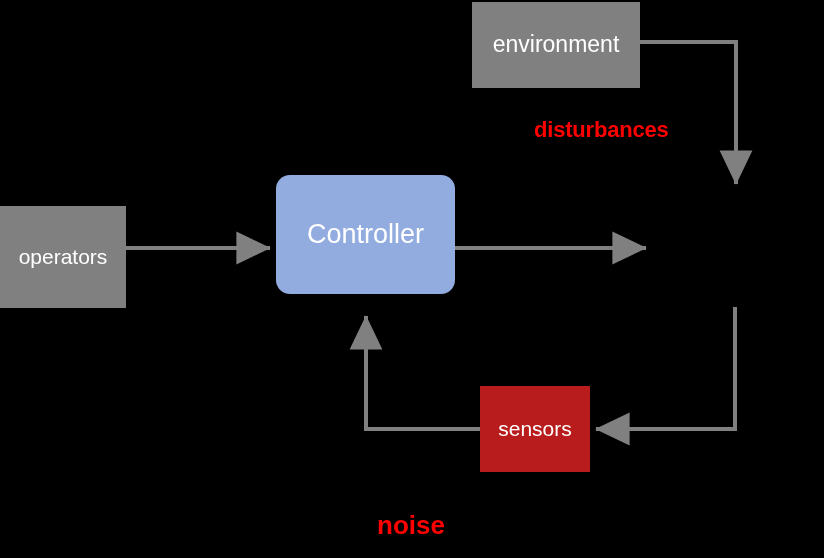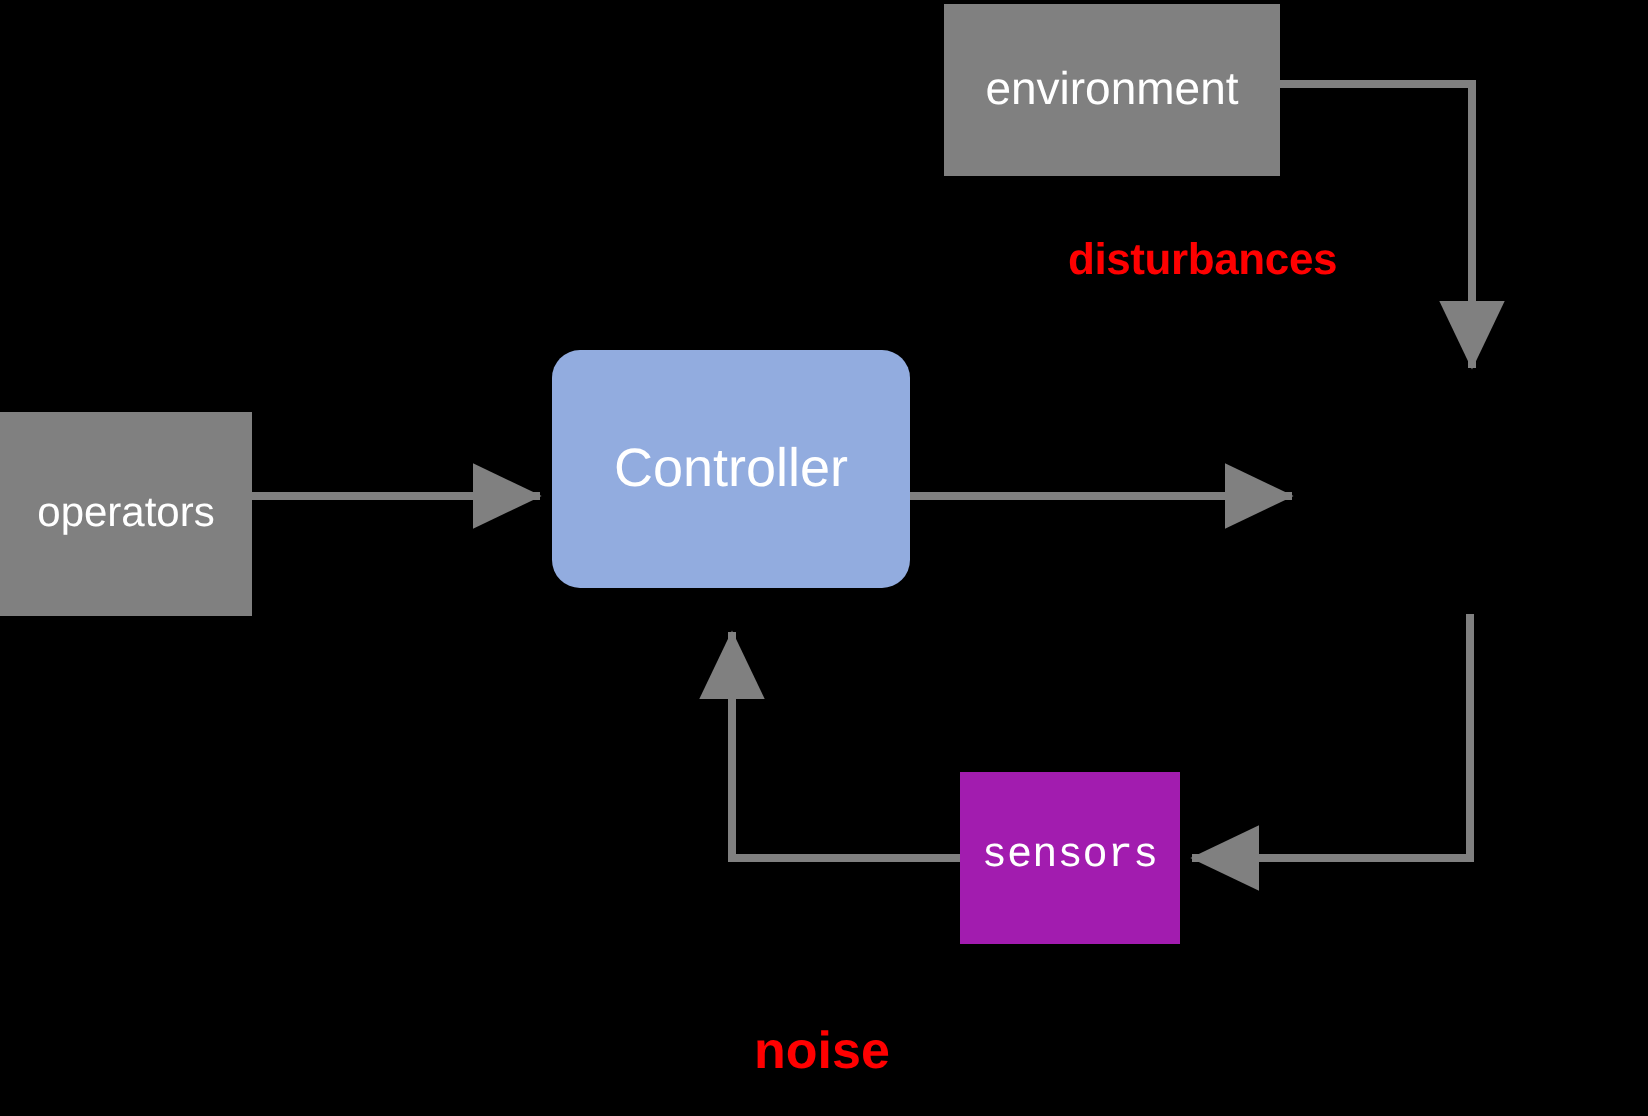--- a/index.html
+++ b/index.html
@@ -36,23 +36,22 @@
   }
   
   #node-environment {
     left: 472px; top: 2px; width: 168px; height: 86px;
     background: #808080;
     font-size: 23px;
   }
   
   #node-sensors {
     left: 480px; top: 386px; width: 110px; height: 86px;
-    background: #a21caf;
+    background: #b91c1c;
     font-size: 21px;
-    font-family: Liberation Mono, monospace;
   }
   
   #node-controller {
     left: 276px; top: 175px; width: 179px; height: 119px;
     background: #92ACDF;
     font-size: 27px;
     text-align: center;
   }
   
   #node-process {

